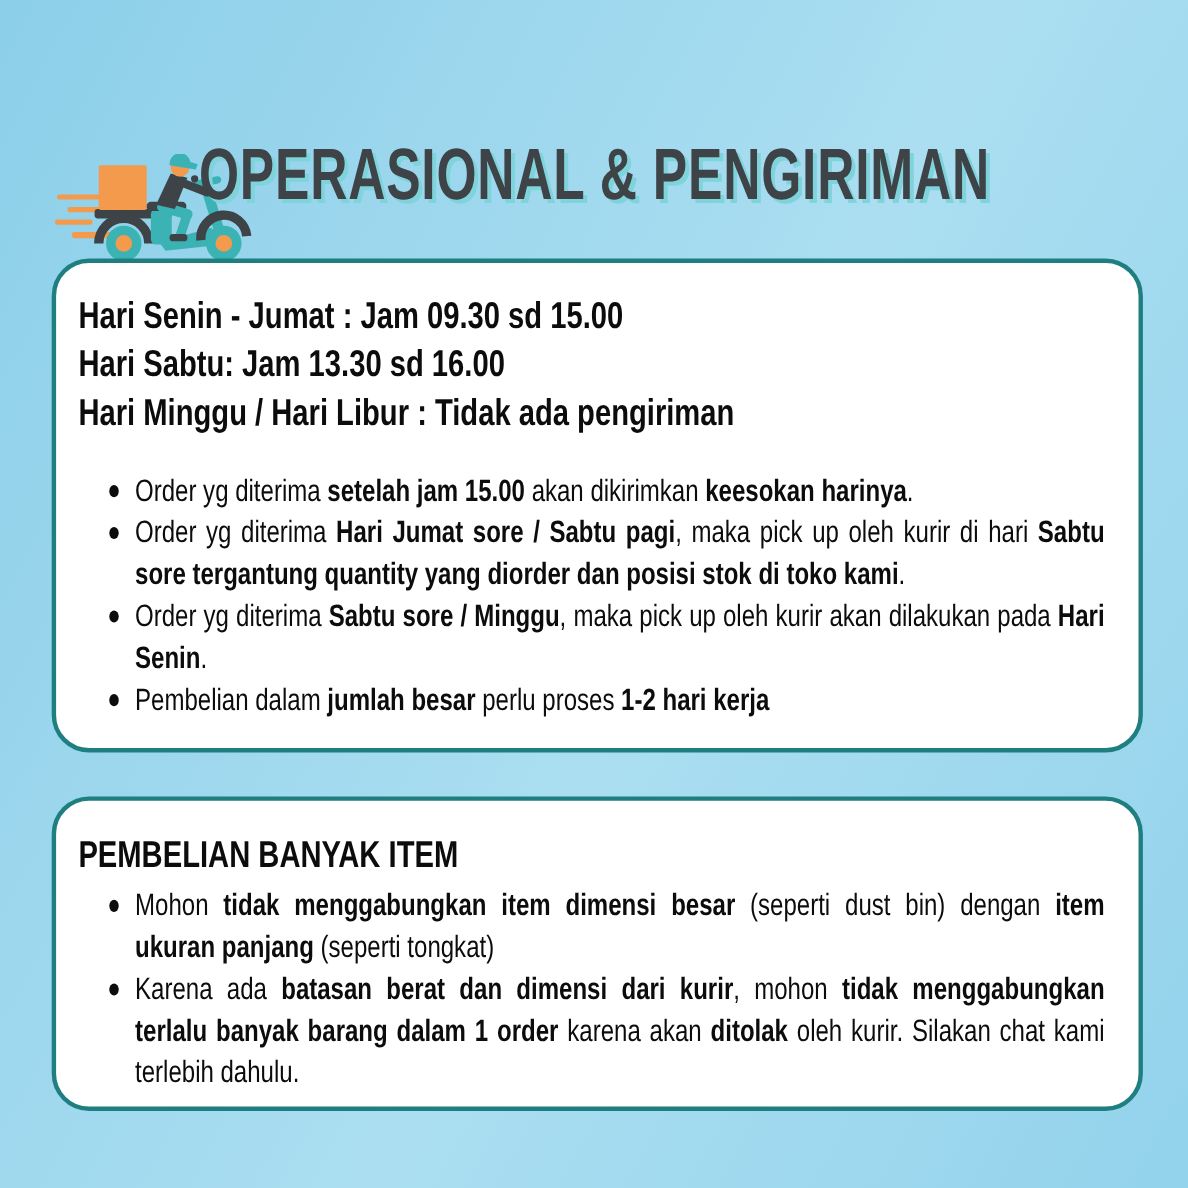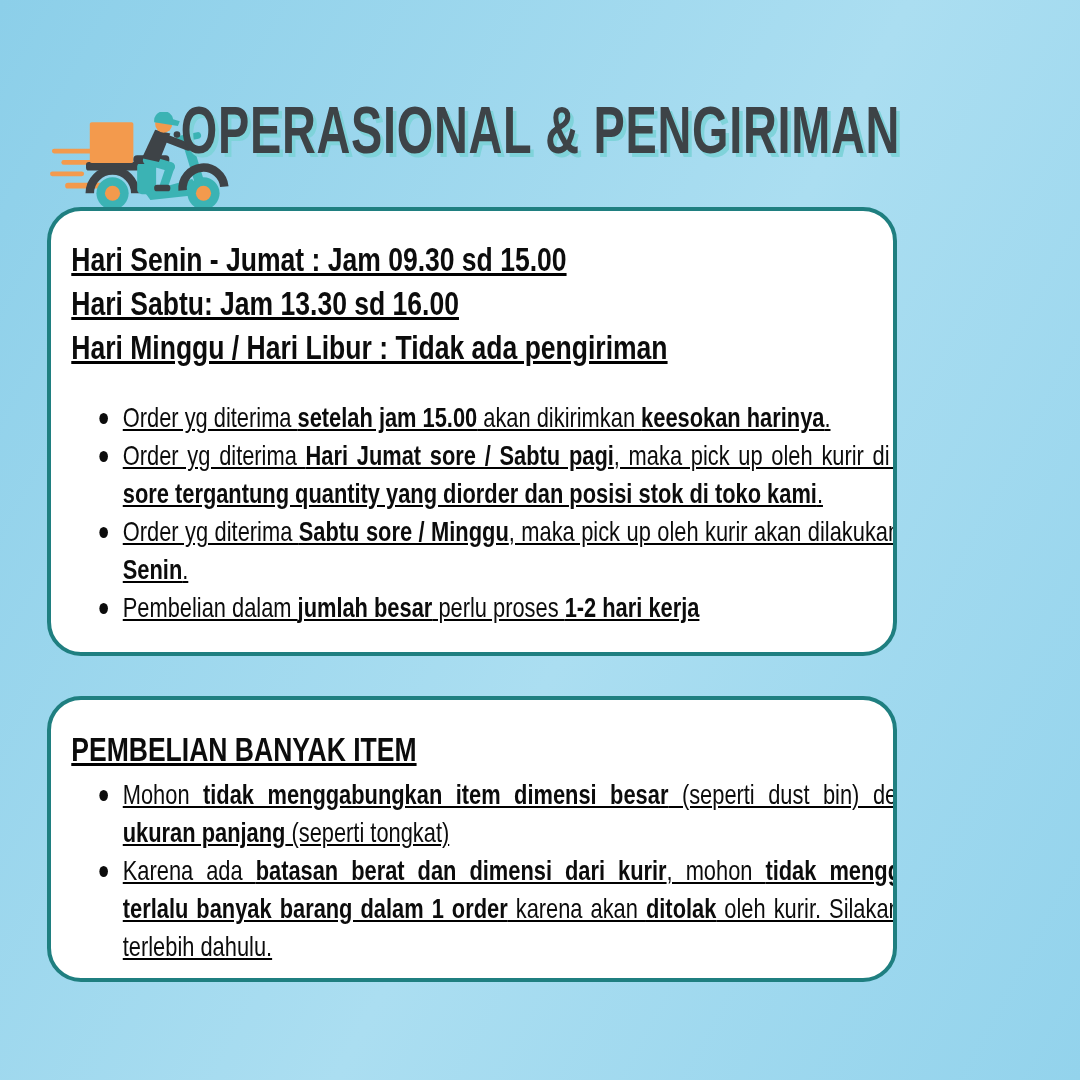--- a/index.html
+++ b/index.html
@@ -3,21 +3,21 @@
 <meta charset="utf-8">
 <style>
   html, body { margin: 0; padding: 0; }
   body {
     width: 1080px; height: 1080px;
     overflow: hidden;
     font-family: "Liberation Sans", sans-serif;
     background: linear-gradient(118deg, var(--bg-edge, #8ccfe9) 0%, var(--bg-mid, #abdef1) 55%, var(--bg-edge2, #93d3ec) 100%);
     position: relative;
   }
-  .page { position: absolute; inset: 0; }
+  .page { position: absolute; inset: 0; margin-top: 28px; }
 
   
   .scooter-svg {
     position: absolute;
     left: 50px; top: 112px;
     width: 180px; height: 100px;
   }
   .c-teal  { fill: var(--accent-teal, #3bb3b4); }
   .c-dark  { fill: var(--icon-dark, #3e4347); }
   .c-orange{ fill: var(--accent-orange, #f39a4d); }
@@ -40,27 +40,26 @@
     white-space: nowrap;
     transform: scaleX(0.71);
     transform-origin: 50% 50%;
     text-shadow: 5px 4px 0 var(--title-shadow, #7fd3da);
   }
 
   
   .card {
     position: absolute;
     left: 47px;
-    width: 850px;
+    width: 992px;
     box-sizing: border-box;
     background: var(--card-bg, #ffffff);
     border: 4px solid var(--card-border, #1f7f80);
     border-radius: 34px;
     overflow: hidden;
-    text-decoration: underline;
   }
   .card-1 { top: 207px; height: 449px; }
   .card-2 { top: 696px; height: 286px; }
 
   
   .card-content {
     box-sizing: border-box;
     width: 1254px;                 
     transform: scaleX(0.78);
     transform-origin: 0 0;

